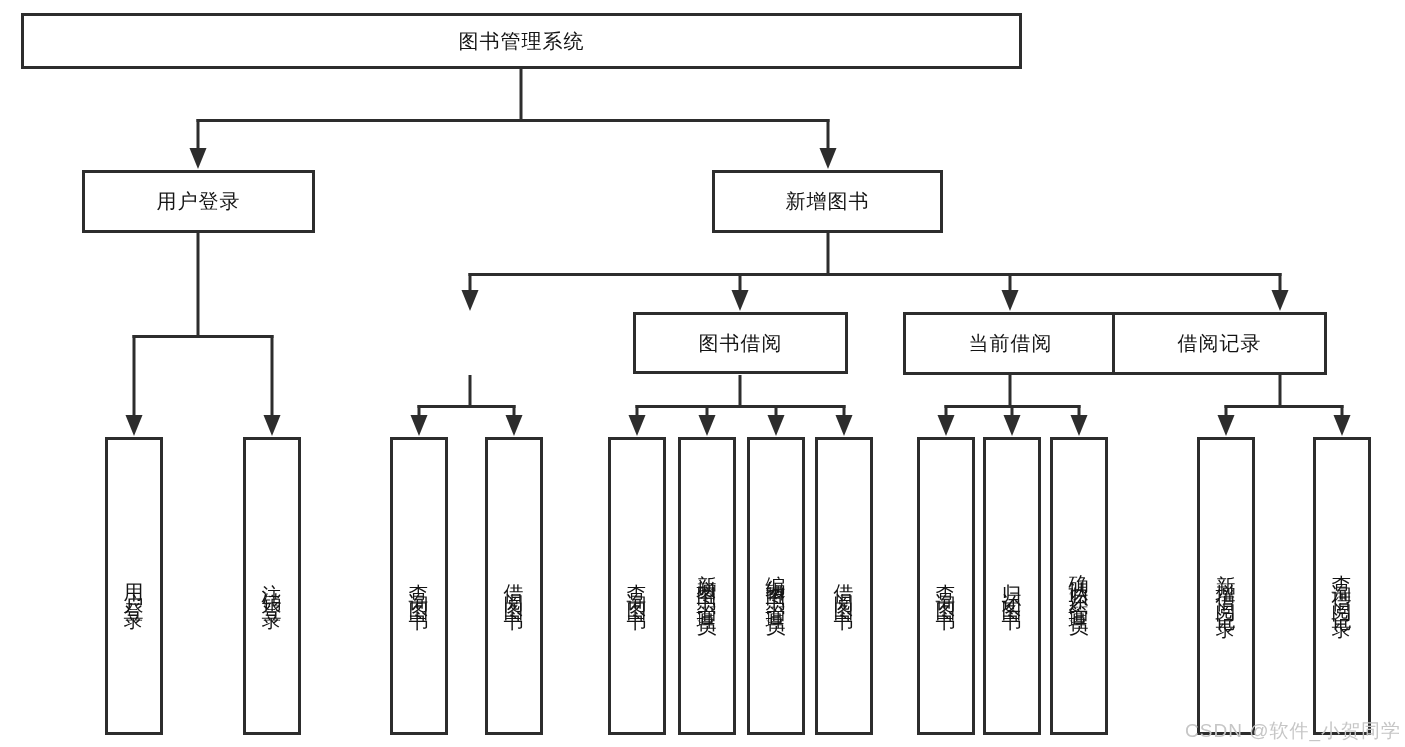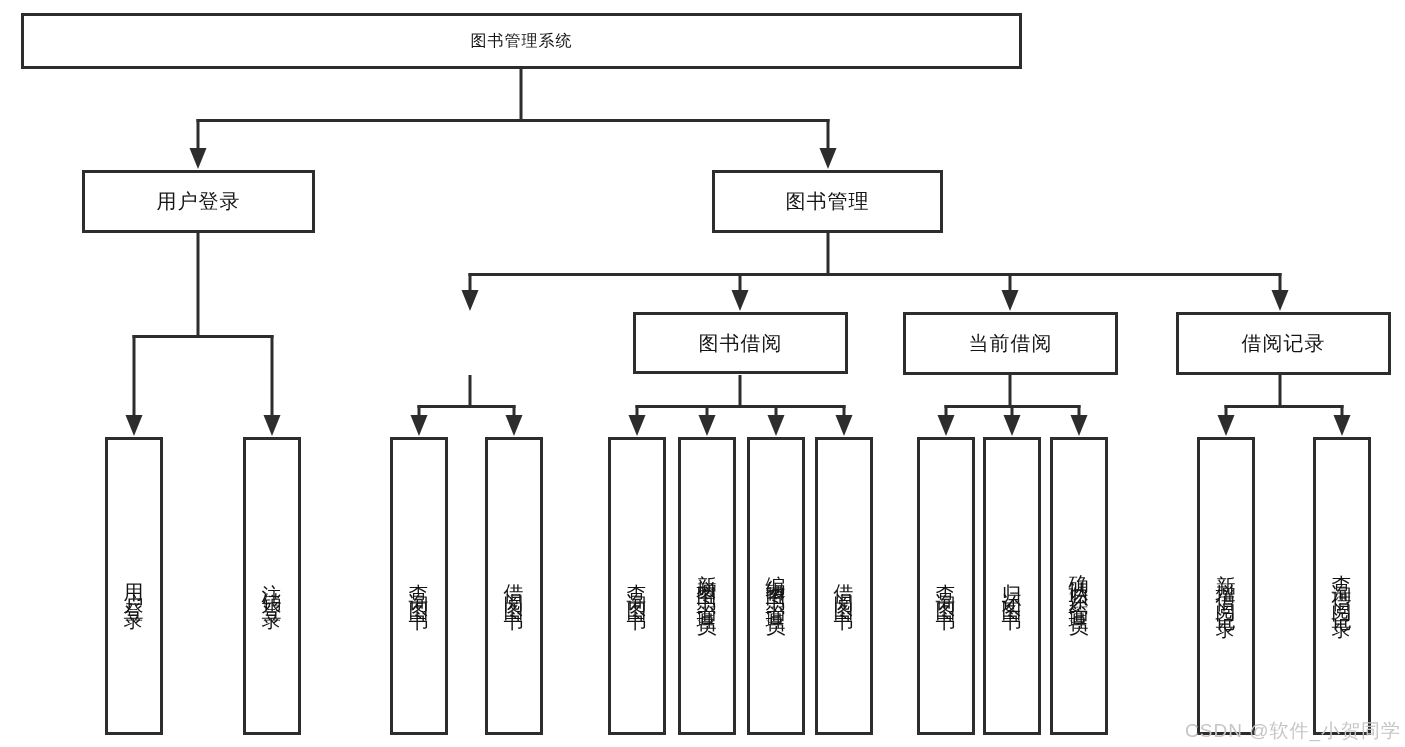--- a/index.html
+++ b/index.html
@@ -27,21 +27,21 @@
     border: 3px solid #2d2d2d;
     display: flex;
     align-items: center;
     justify-content: center;
     color: #141414;
     font-size: 20px;
     letter-spacing: 1px;
     white-space: nowrap;
   }
 
-  .box.root { font-size: 16px; font-family: Liberation Serif, serif; }
+  .box.root { font-size: 20px; font-family: Liberation Serif, serif; }
 
   .vbox {
     position: absolute;
     background: #ffffff;
     border: 3px solid #2d2d2d;
     display: flex;
     align-items: center;
     justify-content: center;
     color: #141414;
     width: 58px;
@@ -135,25 +135,25 @@
       <polygon points="1012,436 1003.5,415 1020.5,415"></polygon>
       <polygon points="1079,436 1070.5,415 1087.5,415"></polygon>
       <polygon points="1226,436 1217.5,415 1234.5,415"></polygon>
       <polygon points="1342,436 1333.5,415 1350.5,415"></polygon>
     </g>
   </svg>
 
   <div class="box root" style="left:21px; top:13px; width:1001px; height:56px;">图书管理系统</div>
 
   <div class="box" style="left:82px; top:170px; width:233px; height:63px;">用户登录</div>
-  <div class="box" style="left:712px; top:170px; width:231px; height:63px;">图书管理</div>
+  <div class="box" style="left:712px; top:170px; width:231px; height:63px;">新增图书</div>
 
   <div class="box" style="left:633px; top:312px; width:215px; height:62px;">图书借阅</div>
   <div class="box" style="left:903px; top:312px; width:215px; height:63px;">当前借阅</div>
-  <div class="box" style="left:1176px; top:312px; width:215px; height:63px;">借阅记录</div>
+  <div class="box" style="left:1112px; top:312px; width:215px; height:63px;">借阅记录</div>
 
   <div class="vbox" style="left:105px; top:437px;">
     <span>用户登录</span>
   </div>
   <div class="vbox" style="left:243px; top:437px;">
     <span>注销登录</span>
   </div>
 
   <div class="vbox" style="left:390px; top:437px;">
     <span>查询图书</span>

